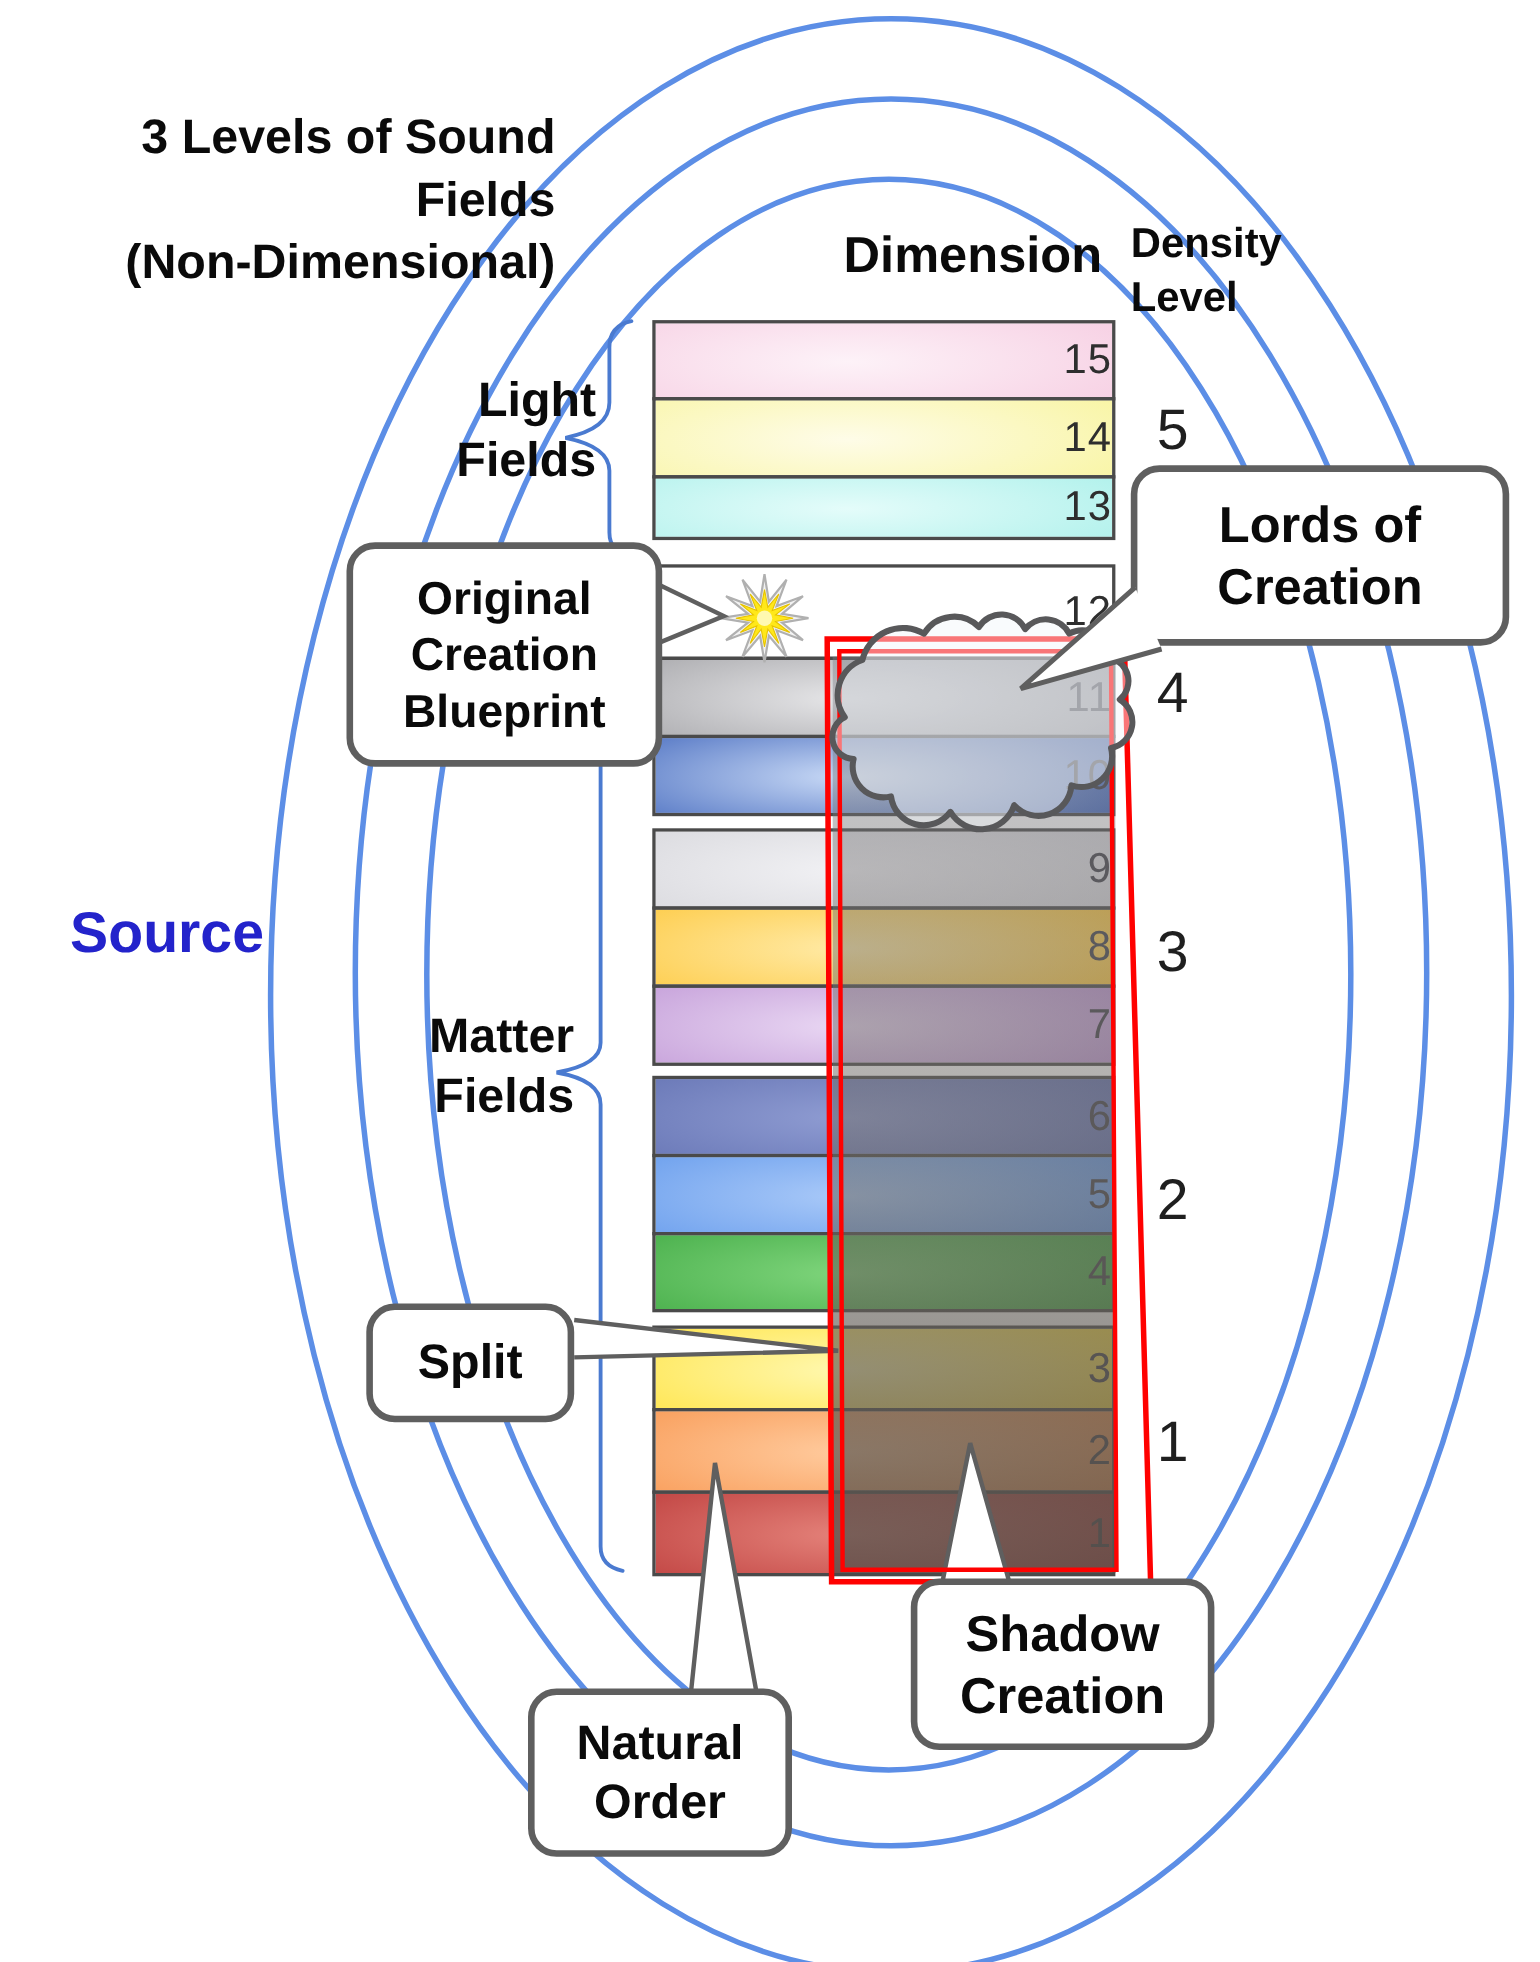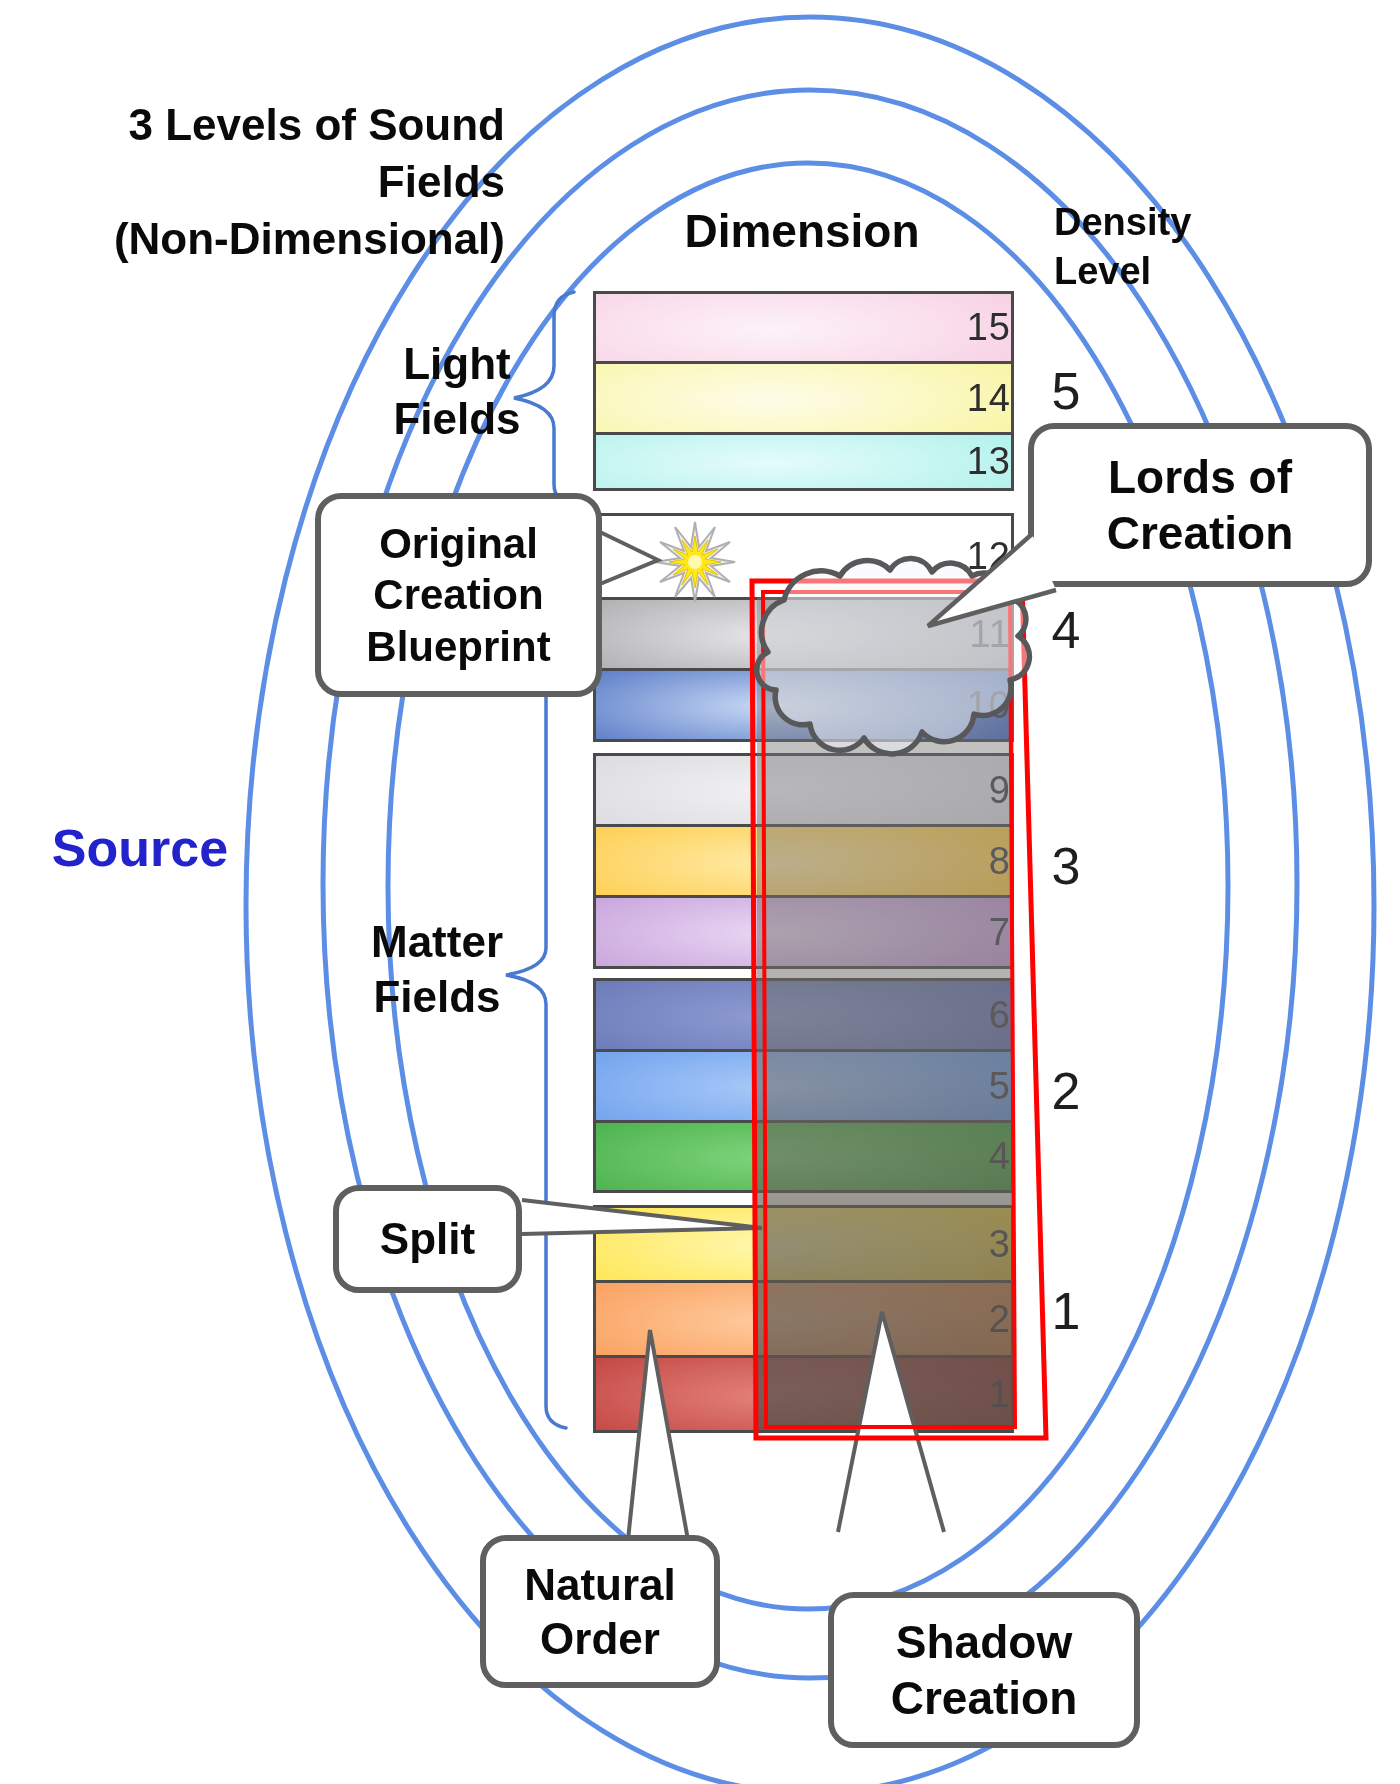--- a/index.html
+++ b/index.html
@@ -6,37 +6,37 @@
   #canvas{position:relative;width:1400px;height:1784px;background:#ffffff;overflow:hidden;
           font-family:"Liberation Sans",sans-serif;}
   svg.layer{position:absolute;left:0;top:0;width:1400px;height:1784px;}
   #bg{z-index:0;} #mid{z-index:11;} #ptr{z-index:13;} #redsvg{z-index:14;} #cloudsvg{z-index:15;} #locptr{z-index:21;}
   #bars{position:absolute;left:0;top:0;width:1400px;height:1784px;z-index:10;}
   .bar{position:absolute;left:593px;width:421px;border:3px solid #4a4a4a;box-sizing:border-box;
        display:flex;align-items:center;justify-content:flex-end;}
   .barnum{font-size:38px;letter-spacing:1px;}
   #shadow-overlay{position:absolute;left:757px;top:597px;width:257px;height:833px;z-index:12;
        background:linear-gradient(to bottom, rgba(124,124,132,0.40) 0%, rgba(110,106,100,0.55) 55%, rgba(88,82,76,0.80) 100%);}
-  .lbl{position:absolute;z-index:16;color:#0a0a0a;font-weight:bold;text-align:center;}
+  .lbl{position:absolute;z-index:16;color:#0a0a0a;font-weight:bold;text-align:right;}
   .dnum{position:absolute;z-index:16;width:60px;text-align:center;font-size:52px;color:#1f1f1f;font-weight:400;}
   .callout{position:absolute;z-index:20;background:#ffffff;border:6px solid #5f5f5f;border-radius:26px;
        display:flex;align-items:center;justify-content:center;text-align:center;font-weight:bold;color:#0a0a0a;
        box-sizing:border-box;line-height:1.22;}
   #title{left:18px;top:96px;width:487px;text-align:right;font-size:44px;line-height:1.3;}
   #dimension-header{left:602px;top:204px;width:400px;font-size:46px;}
-  #density-header{left:1054px;top:198px;width:220px;text-align:left;font-size:38px;line-height:1.3;}
+  #density-header{left:1028px;top:198px;width:220px;text-align:left;font-size:38px;line-height:1.3;}
   #source-label{left:40px;top:818px;width:200px;font-size:52px;color:#2323cb;}
   #light-fields-label{left:372px;top:336px;width:170px;font-size:44px;line-height:1.25;}
   #matter-fields-label{left:352px;top:914px;width:170px;font-size:44px;line-height:1.25;}
   #hybrid-label{left:530px;top:1708px;width:600px;font-size:56px;}
   #co-ocb{left:315px;top:493px;width:287px;height:204px;font-size:42px;}
   #co-loc{left:1028px;top:423px;width:344px;height:164px;font-size:46px;}
   #co-split{left:333px;top:1185px;width:189px;height:108px;font-size:44px;}
   #co-no{left:480px;top:1535px;width:240px;height:153px;font-size:44px;}
-  #co-sc{left:828px;top:1592px;width:312px;height:156px;font-size:46px;}
+  #co-sc{left:828px;top:1435px;width:276px;height:156px;font-size:46px;}
 </style>
 </head>
 <body>
 
 <div id="canvas">
 
   <svg id="bg" class="layer">
     <ellipse cx="810" cy="905" rx="564" ry="888" fill="none" stroke="#5c8ee6" stroke-width="5"></ellipse>
     <ellipse cx="810" cy="884" rx="487" ry="794" fill="none" stroke="#5c8ee6" stroke-width="5"></ellipse>
     <ellipse cx="808" cy="886" rx="420" ry="723" fill="none" stroke="#5c8ee6" stroke-width="5"></ellipse>

